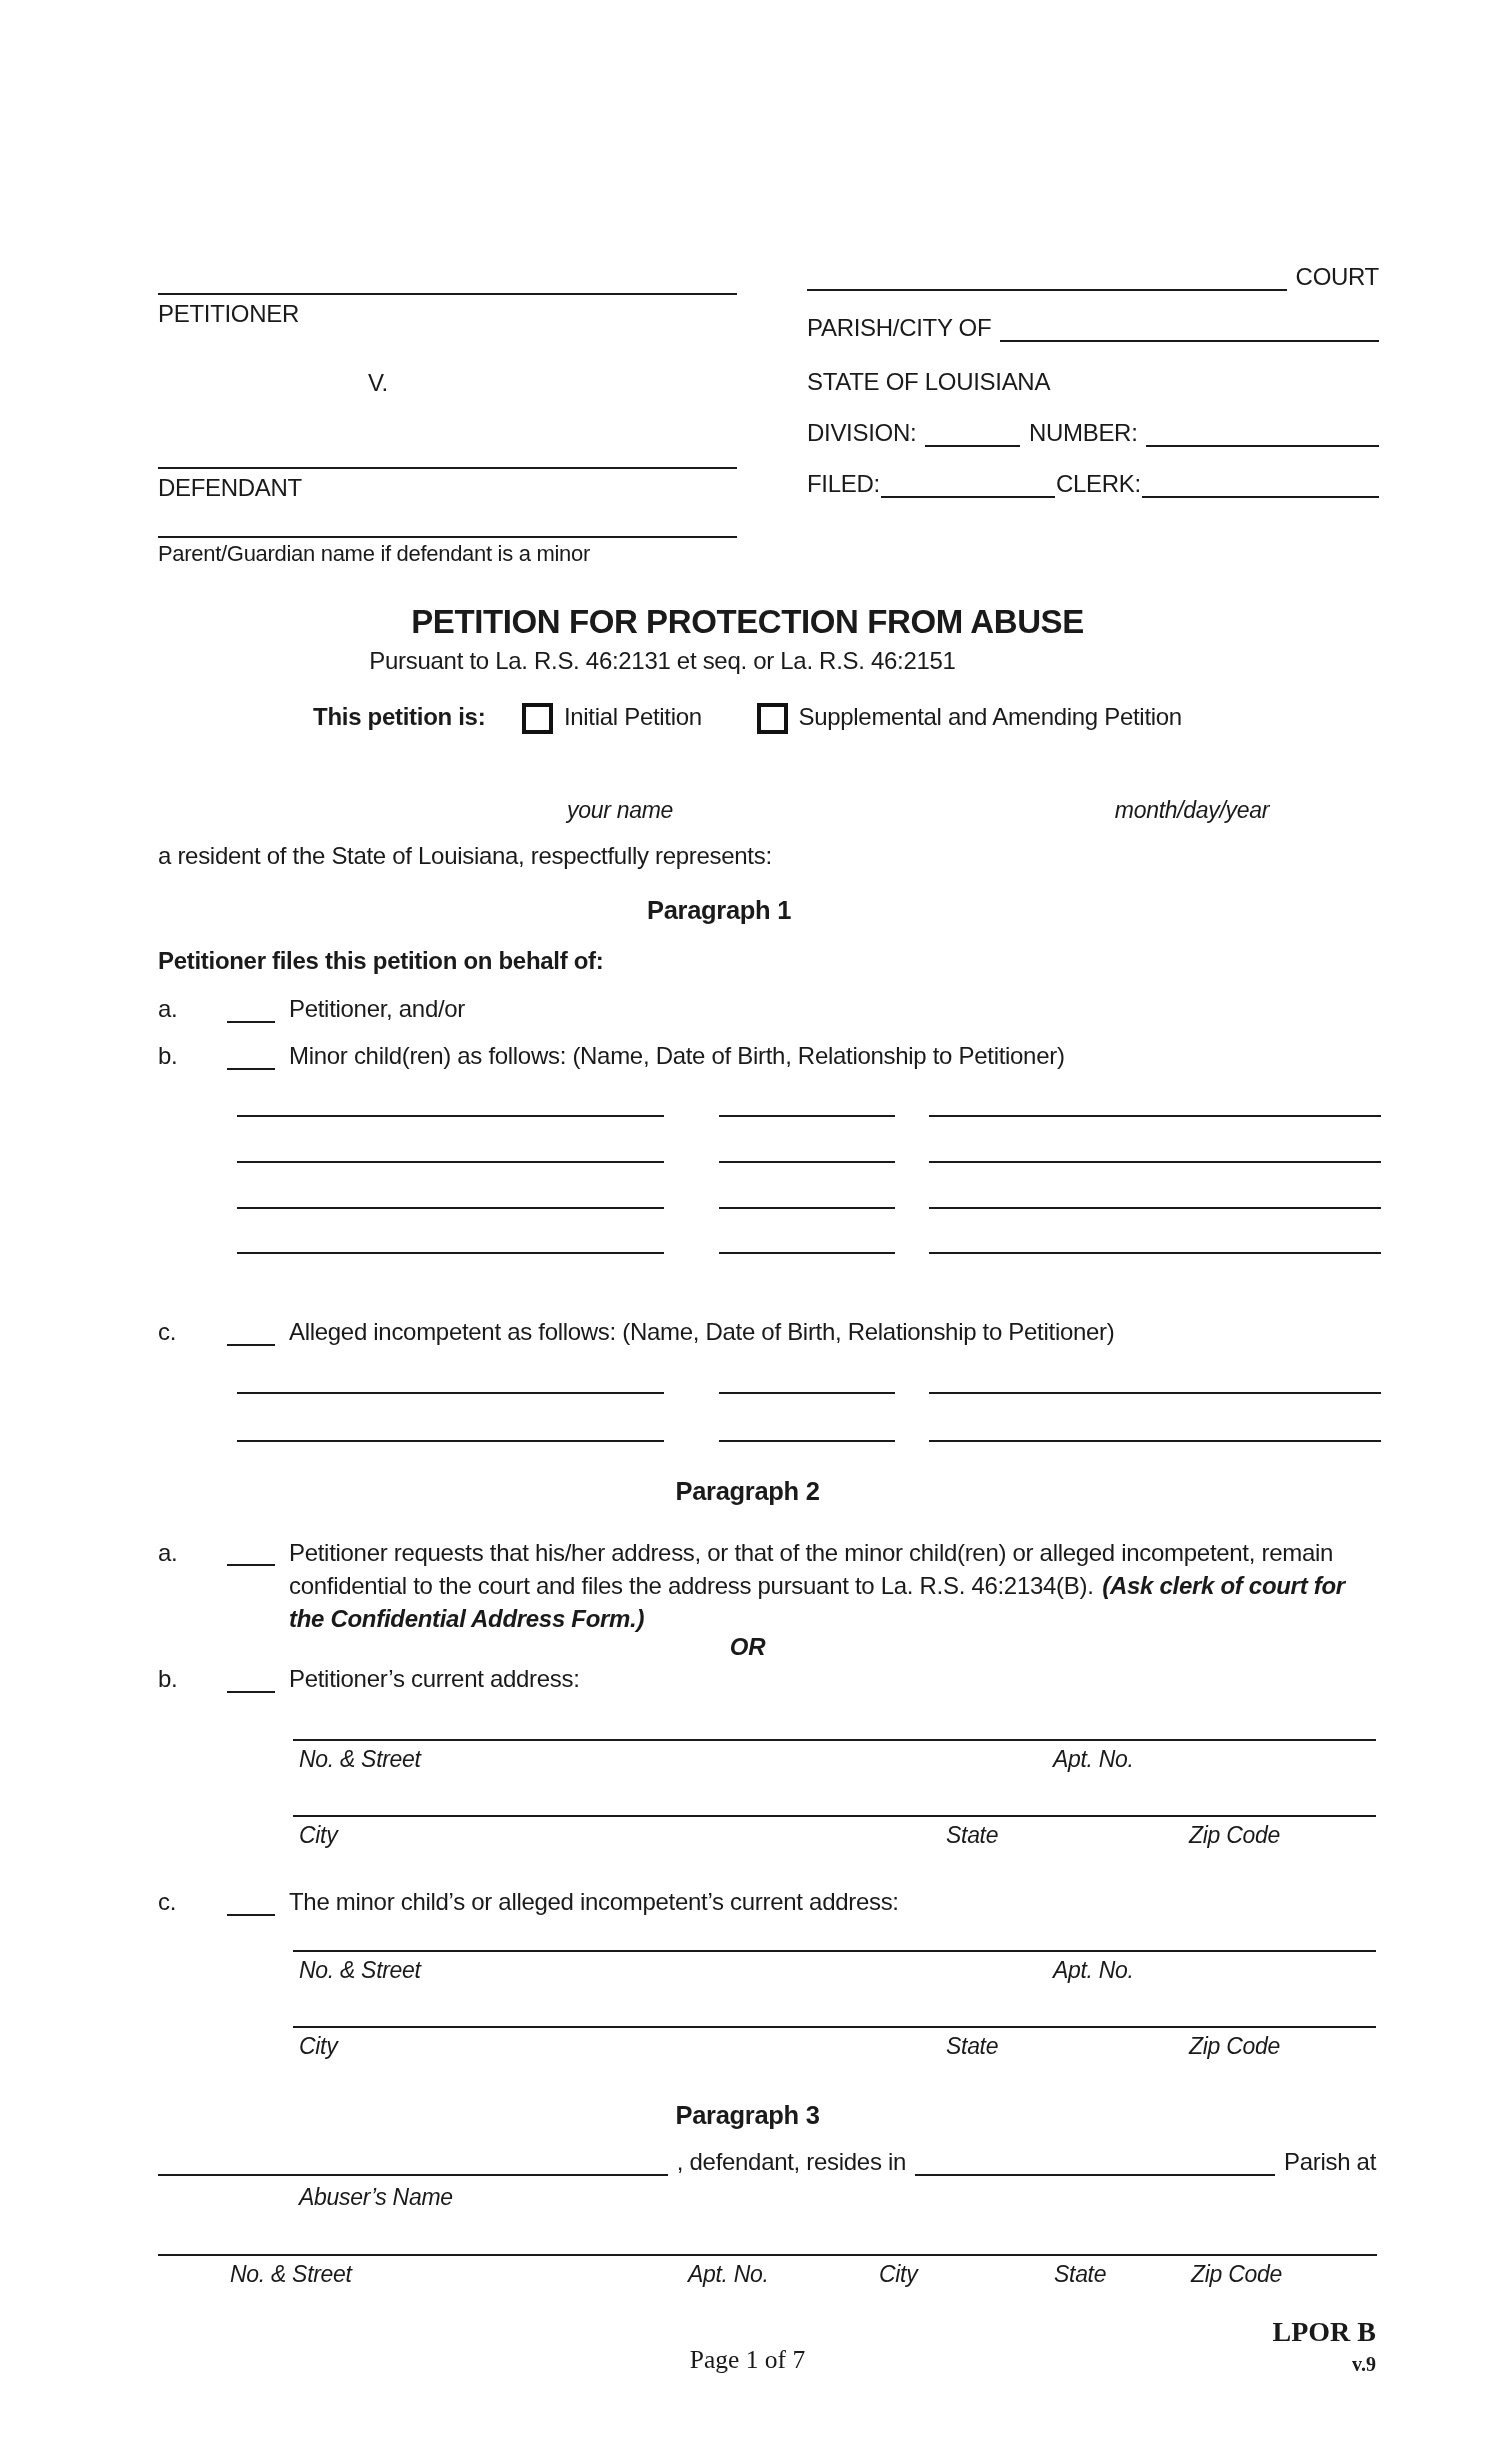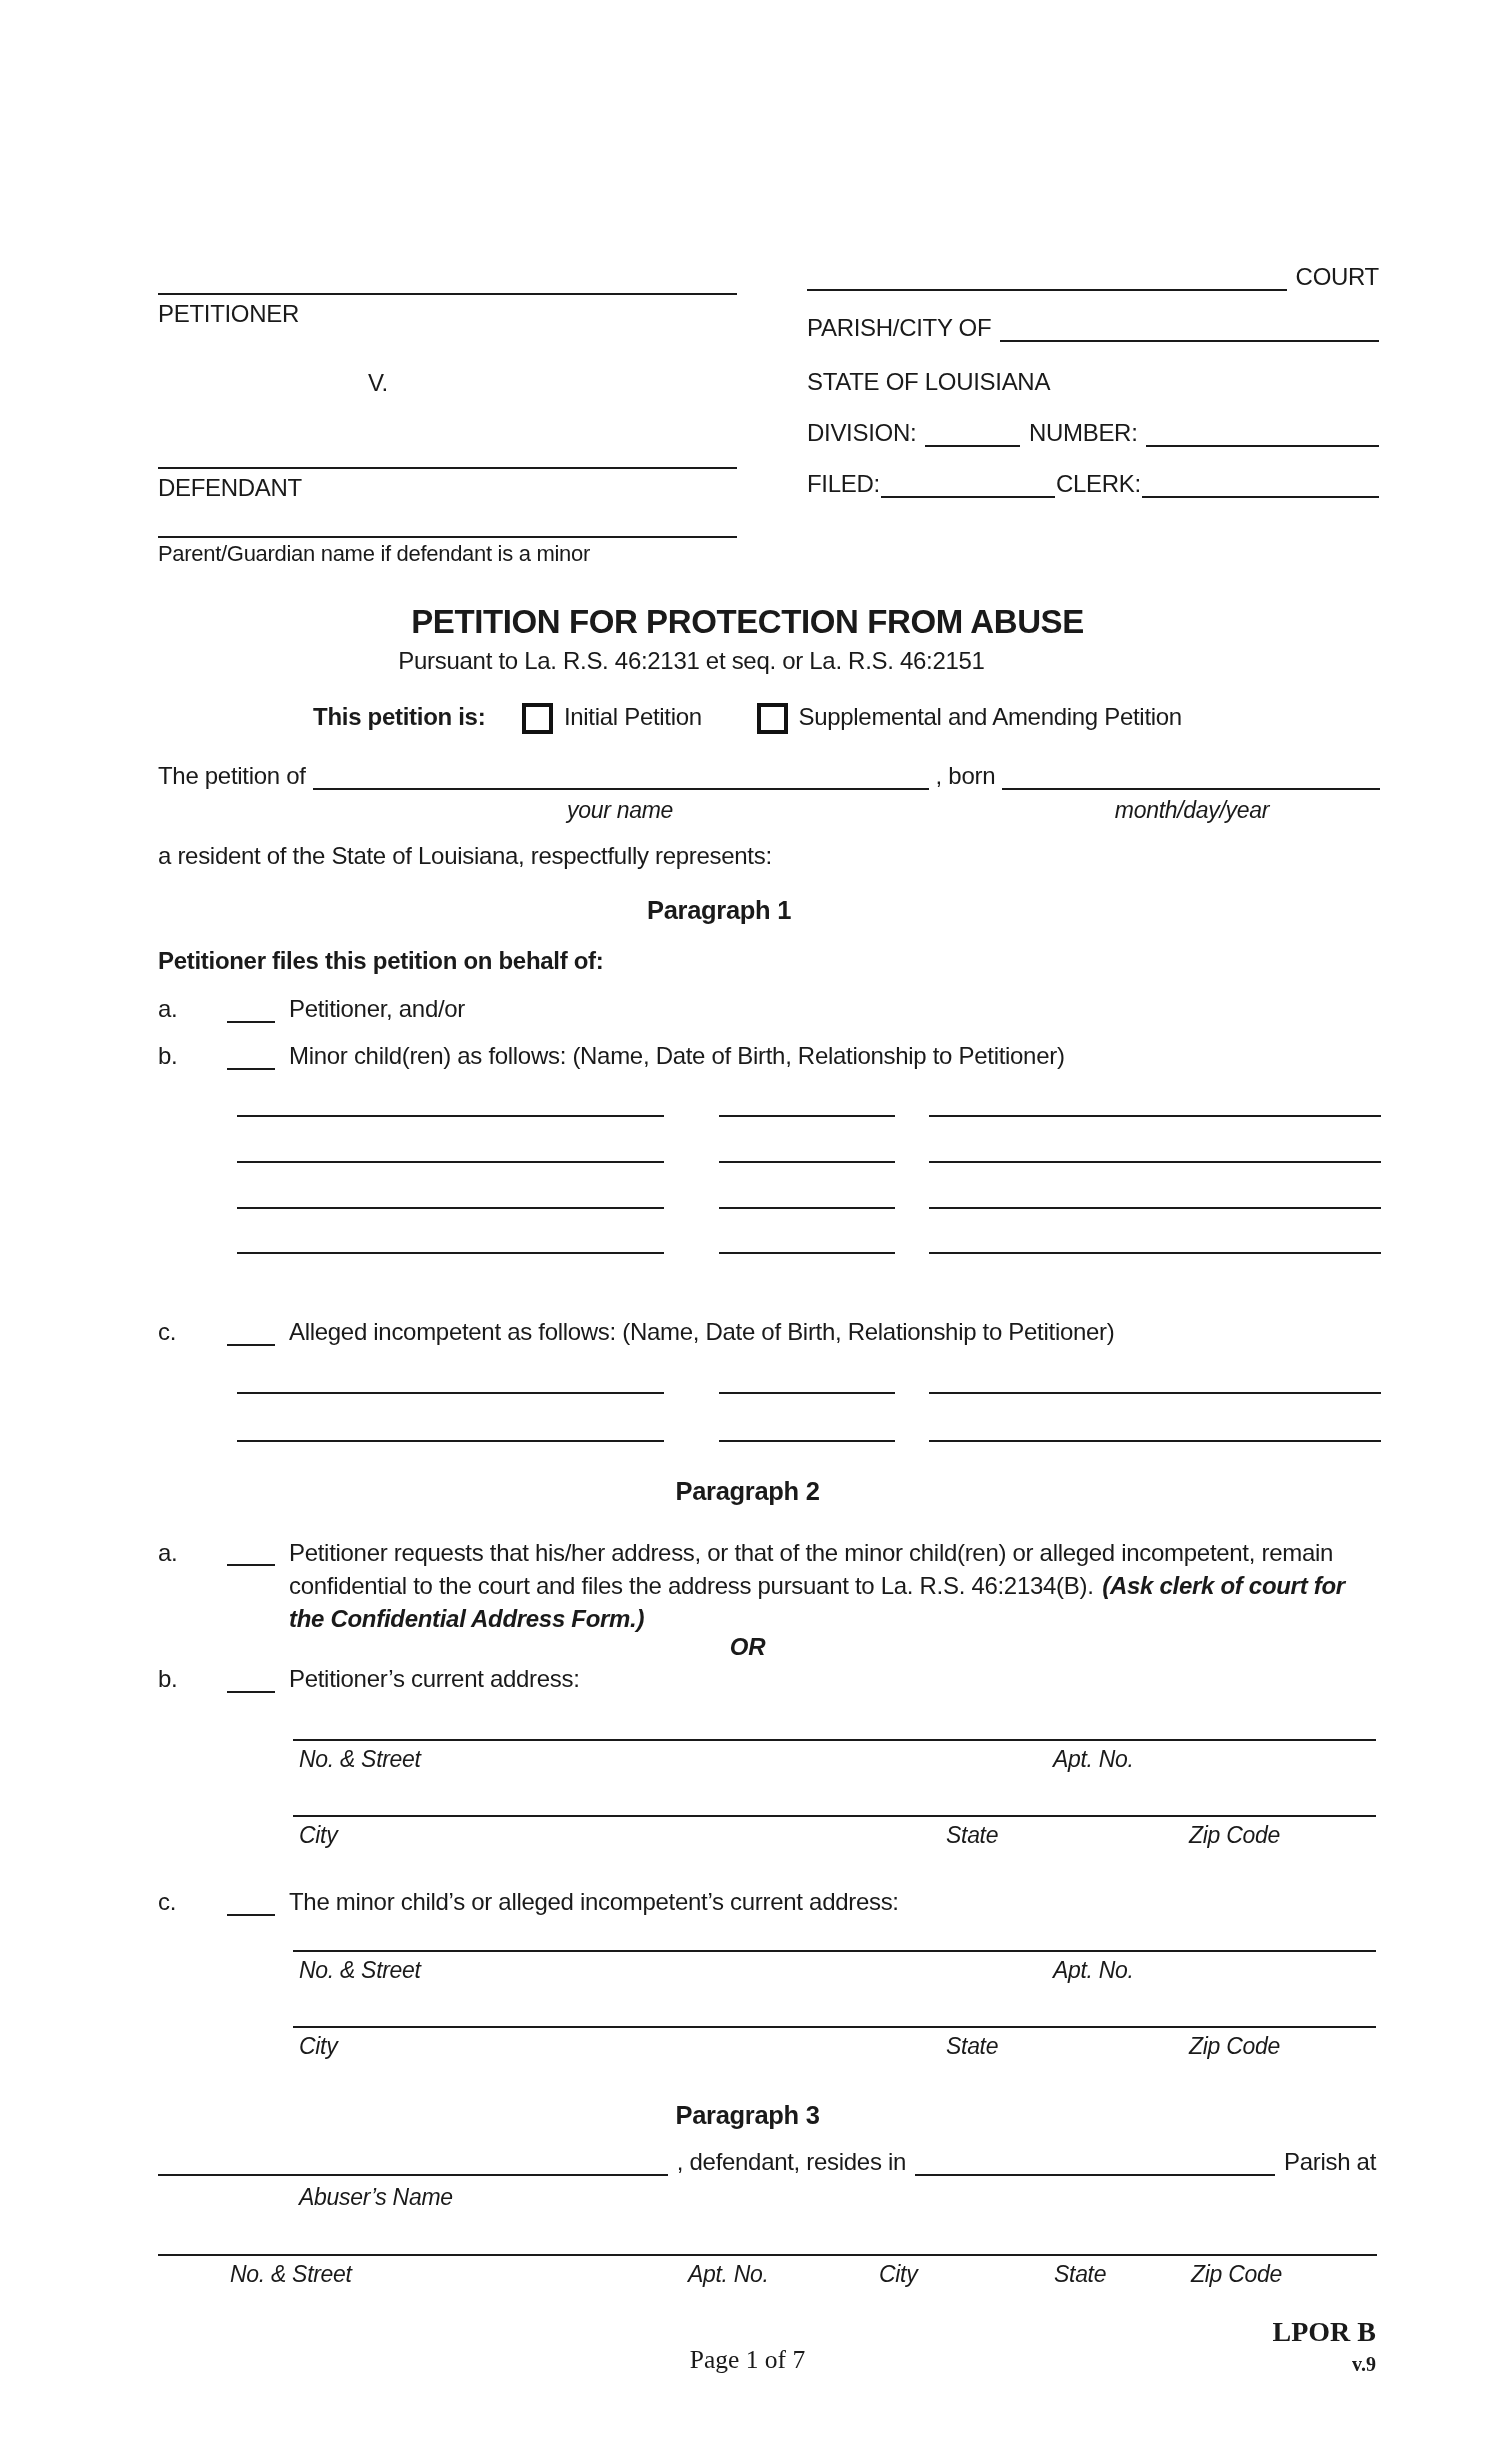--- a/index.html
+++ b/index.html
@@ -64,36 +64,30 @@
       <span class="bl grow"></span>
   </div>
   <div class="abs frow" style="top:470px; left:807px; width:572px; gap:1px;">
     <span>FILED:</span>
       <span class="bl" style="width:174px;"></span>
       <span>CLERK:</span>
       <span class="bl grow"></span>
   </div>
 
   <div class="abs ctr title" style="top:603px; left:0; width:1495px;">PETITION FOR PROTECTION FROM ABUSE</div>
-  <div class="abs ctr" style="top:647px; left:0; width:1325px;padding-left:29px;">Pursuant to La. R.S. 46:2131 et seq. or La. R.S. 46:2151</div>
+  <div class="abs ctr" style="top:647px; left:0; width:1325px;">Pursuant to La. R.S. 46:2131 et seq. or La. R.S. 46:2151</div>
 
   <div class="abs frow" style="top:703px; left:0; width:1495px; justify-content:center;">
     <span class="b" style="margin-right:37px;">This petition is:</span>
     <span class="cb"></span>
     <span style="margin-right:55px;">Initial Petition</span>
     <span class="cb"></span>
     <span>Supplemental and Amending Petition</span>
   </div>
 
-  <div class="abs frow" style="top:762px; left:158px; width:1222px; gap:7px;">
-    <span>The petition of</span>
-      <span class="bl" style="width:616px;"></span>
-      <span>, born</span>
-      <span class="bl grow"></span>
-  </div>
   <div class="abs ctr cap" style="top:797px; left:310px; width:620px;">your name</div>
   <div class="abs ctr cap" style="top:797px; left:1003px; width:378px;">month/day/year</div>
   <div class="abs" style="top:842px; left:158px;">a resident of the State of Louisiana, respectfully represents:</div>
 
   <div class="abs ctr phead" style="top:896px; left:0; width:1438px;">Paragraph 1</div>
   <div class="abs b" style="top:947px; left:158px;">Petitioner files this petition on behalf of:</div>
 
   <div class="abs frow" style="top:995px; left:158px; width:1222px;">
     <span class="ltr">a.</span>
       <span class="bl mini"></span>

